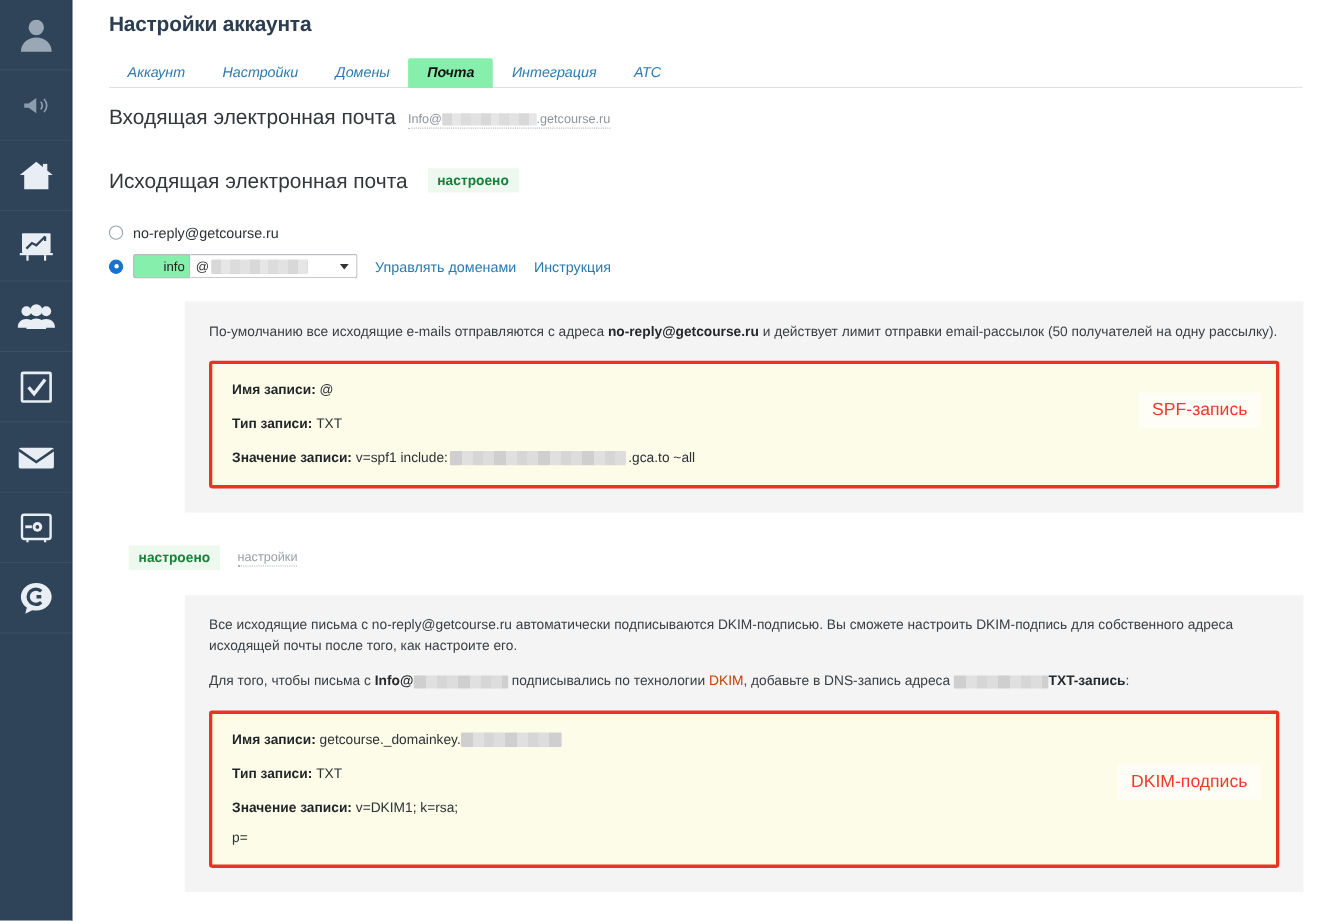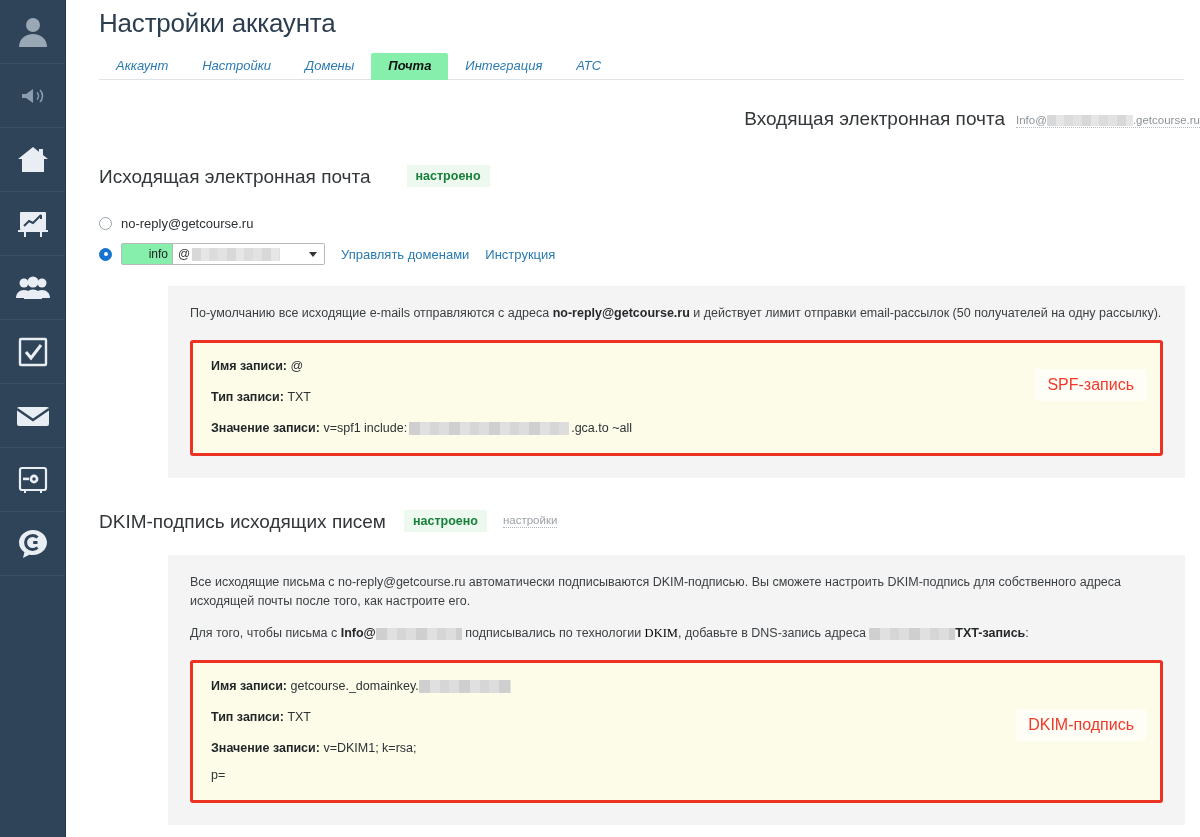--- a/index.html
+++ b/index.html
@@ -35,22 +35,22 @@
 
   
   .main {
     flex: 1 1 auto;
     height: 837px;
     background: #fff;
     position: relative;
     overflow: hidden;
   }
   .page-title {
-    font-size: 26px;
-    font-weight: normal;
+    font-size: 19px;
+    font-weight: bold;
     color: #2b3d4f;
     letter-spacing: -0.2px;
     margin: 0;
     padding: 6px 0 0 33px;
     line-height: 34px;
   }
 
   
   .tabs {
     margin: 12px 16px 0 33px;
@@ -80,22 +80,22 @@
 
   
   .section-head {
     display: flex;
     align-items: baseline;
     padding-left: 33px;
     font-size: 19px;
     color: #33373a;
     font-weight: normal;
   }
-  .sec-incoming { margin-top: 28px; justify-content: flex-end; }
-  .sec-outgoing { margin-top: 36px; gap: 18px; }
+  .sec-incoming { margin-top: 17px; }
+  .sec-outgoing { margin-top: 36px; }
   .sec-dkim { margin-top: 33px; }
 
   .inline-email {
     font-size: 11.5px;
     color: #8d9499;
     margin-left: 11px;
     border-bottom: 1px dotted #b7bdc2;
     line-height: 14px;
     position: relative;
     top: -1px;
@@ -211,21 +211,21 @@
   .gp-outgoing { margin-top: 21px; }
   .gp-dkim { margin-top: 20px; }
   .gp-text {
     font-size: 12.5px;
     color: #3a3f43;
     line-height: 19px;
     margin: 0 0 13px 0;
   }
   .gp-text:last-of-type { margin-bottom: 0; }
   .gp-text b { font-weight: bold; color: #26292c; }
-  .gp-link { color: #000000; font-family: Liberation Serif, serif; }
+  .gp-link { color: #c2410c; }
 
   
   .record-box {
     position: relative;
     border: 3px solid #ec3323;
     border-radius: 3px;
     background: #fdfce9;
     padding: 14px 18px 16px 18px;
     margin-top: 17px;
   }
@@ -410,21 +410,20 @@
 
         <div class="rb-line"><b>Тип записи:</b>
           <span>TXT</span></div>
 
         <div class="rb-line"><b>Значение записи:</b>
           <span>v=spf1 include:</span><span class="redact strong" style="width:160px;height:13px;margin:0 2px;"></span><span>.gca.to ~all</span></div>
       </div>
     </div>
 
     <div class="section-head sec-dkim">
-      <span>DKIM-подпись исходящих писем</span>
       <span class="badge-ok">настроено</span>
       <span class="link-dotted">настройки</span>
     </div>
 
     <div class="gray-panel gp-dkim">
       <p class="gp-text">Все исходящие письма с no-reply@getcourse.ru автоматически подписываются DKIM-подписью. Вы сможете настроить DKIM-подпись для собственного адреса исходящей почты после того, как настроите его.</p>
 
       <p class="gp-text"><span>Для того, чтобы письма с </span><b>Info@</b><span class="redact strong" style="width:86px;height:12px;"></span><span> подписывались по технологии </span><span class="gp-link">DKIM</span><span>, добавьте в DNS-запись адреса </span><span class="redact strong" style="width:86px;height:12px;"></span><b>TXT-запись</b><span>:</span></p>
 
       <div class="record-box">

